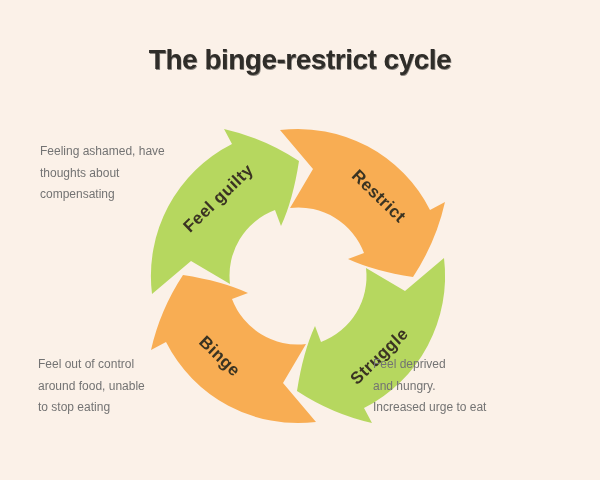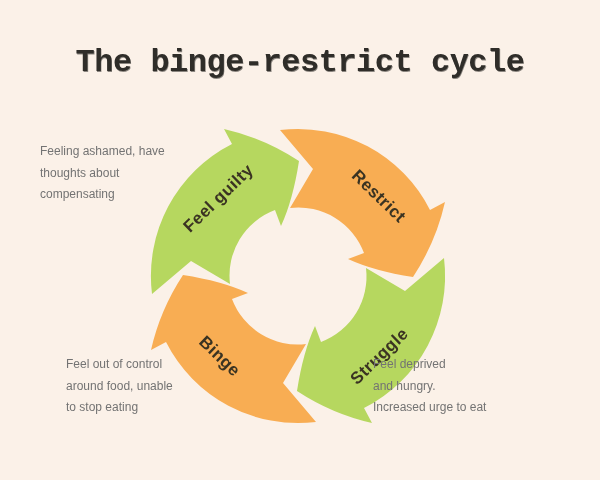--- a/index.html
+++ b/index.html
@@ -7,44 +7,43 @@
     position:relative;
     width:600px;height:480px;
     background:#fbf1e8;
     overflow:hidden;
     font-family:"Liberation Sans","DejaVu Sans",sans-serif;
   }
   .title{
     position:absolute;
     left:0;top:44px;width:600px;
     text-align:center;
-    font-size:32px;
+    font-size:28px;
     font-weight:800;
     letter-spacing:-0.5px;
     color:#2f2d29;
     text-shadow:0.6px 0.6px 0 rgba(47,45,41,.55);
-    font-family:Liberation Mono, monospace;
   }
   .cycle-svg{position:absolute;left:0;top:0;}
   .cycle-label{
     font-family:"Liberation Sans","DejaVu Sans",sans-serif;
     font-size:17px;
     font-weight:bold;
     letter-spacing:0.5px;
   }
   .note{
     position:absolute;
     font-size:12px;
     line-height:21.5px;
     color:#737373;
     white-space:pre-line;
   }
   .note.tl{left:40px;top:141px;width:180px;text-align:left;}
   .note.tr{left:403px;top:141px;width:170px;text-align:center;}
-  .note.bl{left:38px;top:354px;width:185px;text-align:left;margin-left:28px;}
+  .note.bl{left:38px;top:354px;width:185px;text-align:left;}
   .note.br{right:42px;top:354px;width:185px;text-align:left;}
 </style>
 </head>
 <body>
 
 <div class="canvas">
 
   <div class="title">The binge-restrict cycle</div>
 
   <svg class="cycle-svg" width="600" height="480" viewBox="0 0 600 480">

